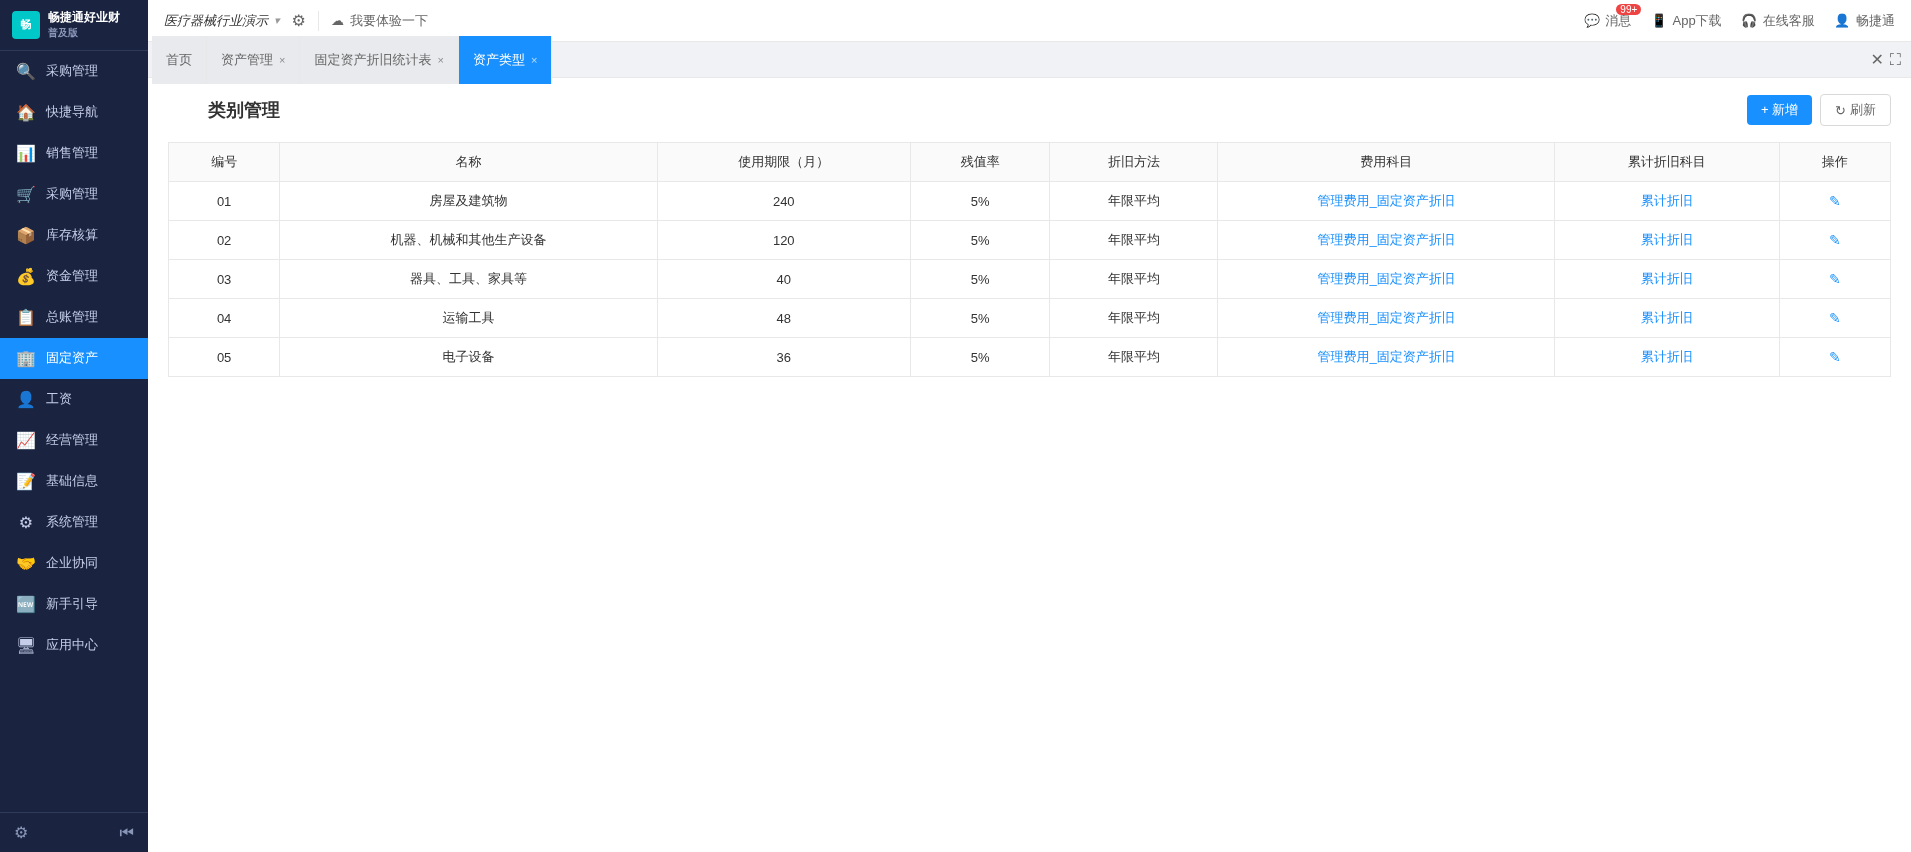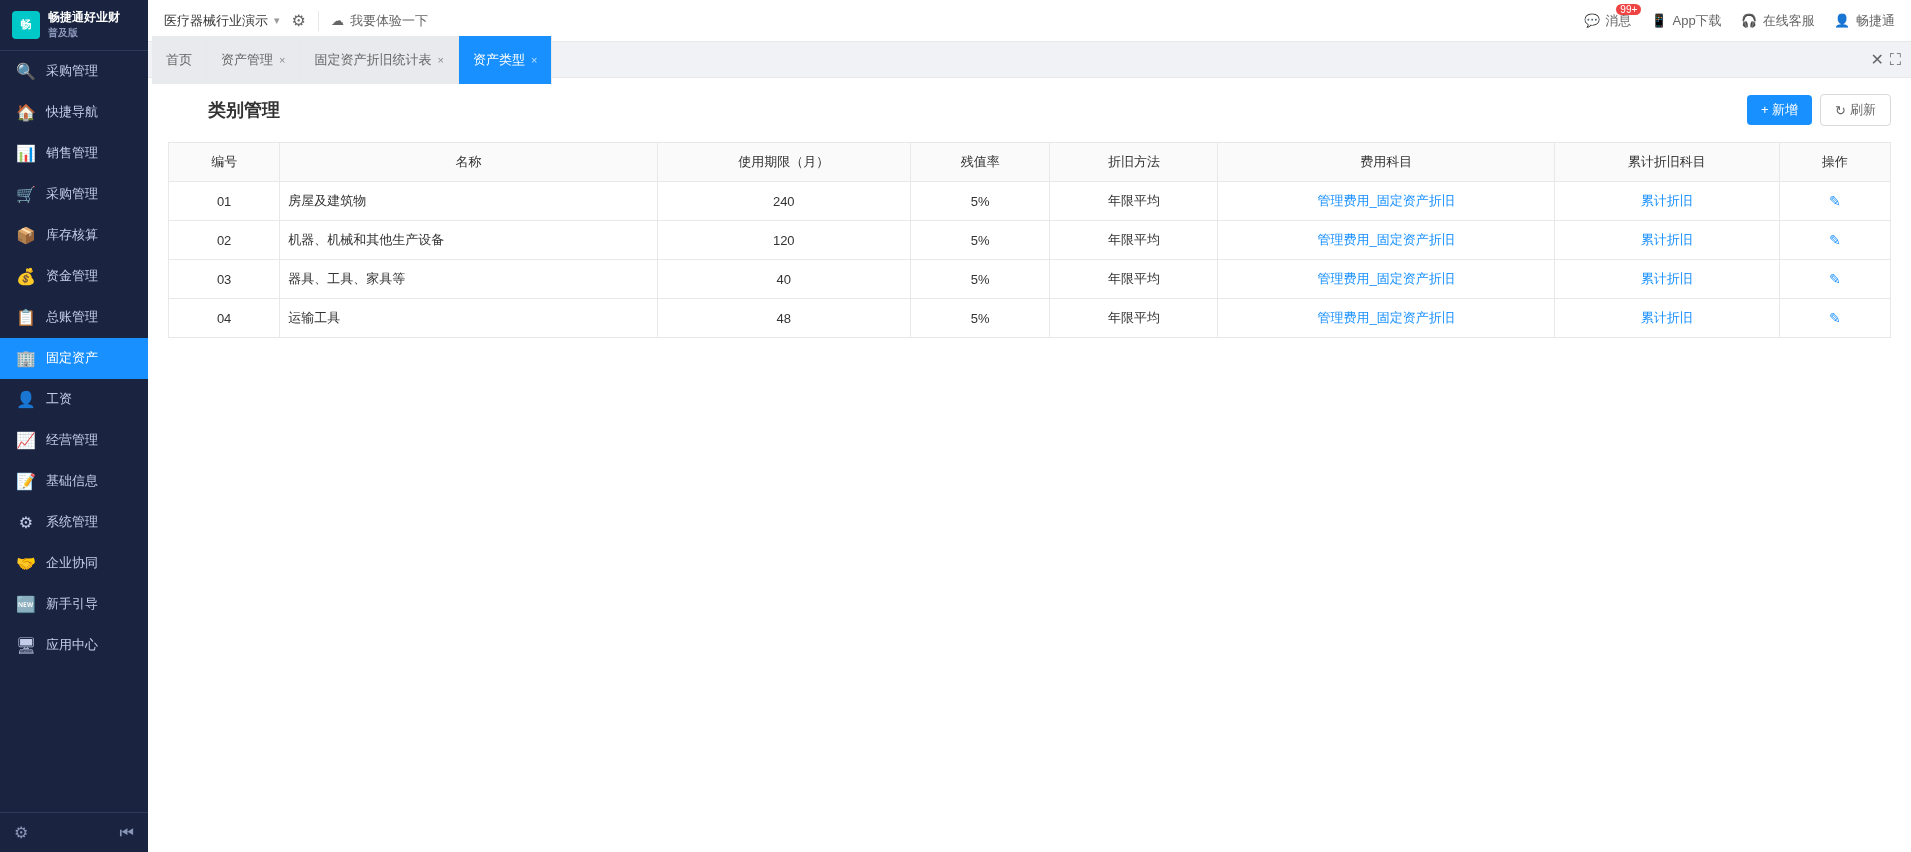--- a/index.html
+++ b/index.html
@@ -85,20 +85,21 @@
       gap: 12px;
       flex-shrink: 0;
     }
     .topbar-company {
       display: flex;
       align-items: center;
       gap: 6px;
       color: #333;
       font-size: 13px;
       cursor: pointer;
+      font-style: italic;
     }
     .topbar-company .chevron { color: #999; font-size: 11px; }
     .topbar-settings { color: #666; cursor: pointer; font-size: 16px; }
     .topbar-divider { width: 1px; height: 20px; background: #e8e8e8; }
     .topbar-experience {
       display: flex;
       align-items: center;
       gap: 6px;
       color: #666;
       font-size: 13px;
@@ -230,21 +231,21 @@
       font-weight: 500;
       font-size: 13px;
     }
     .data-table td {
       border: 1px solid #e8e8e8;
       padding: 10px 8px;
       text-align: center;
       color: #333;
       font-size: 13px;
     }
-    .data-table td.name-cell { text-align: left; }
+    .data-table td.name-cell { text-align: center; }
     .edit-icon { color: #1890ff; cursor: pointer; font-size: 14px; }
     .fee-subject { color: #1890ff; }
     .accum-subject { color: #1890ff; }
   </style>
 </head>
 <body>
 
 <div class="sidebar">
   <div class="sidebar-logo">
     <div class="logo-icon">畅</div>
@@ -453,16 +454,26 @@
           <tr>
       <td>04</td>
       <td class="name-cell">运输工具</td>
       <td>48</td>
       <td>5%</td>
       <td>年限平均</td>
       <td><span class="fee-subject">管理费用_固定资产折旧</span></td>
       <td><span class="accum-subject">累计折旧</span></td>
       <td><span class="edit-icon">✎</span></td>
     </tr>
+          <tr>
+      <td>05</td>
+      <td class="name-cell">电子设备</td>
+      <td>36</td>
+      <td>5%</td>
+      <td>年限平均</td>
+      <td><span class="fee-subject">管理费用_固定资产折旧</span></td>
+      <td><span class="accum-subject">累计折旧</span></td>
+      <td><span class="edit-icon">✎</span></td>
+    </tr>
         </tbody>
     </table>
   </div>
 </div>
 
 </body></html>

